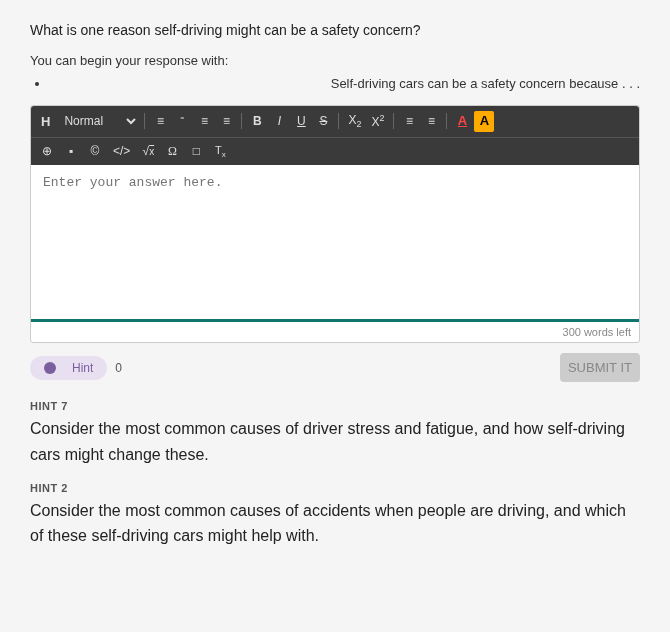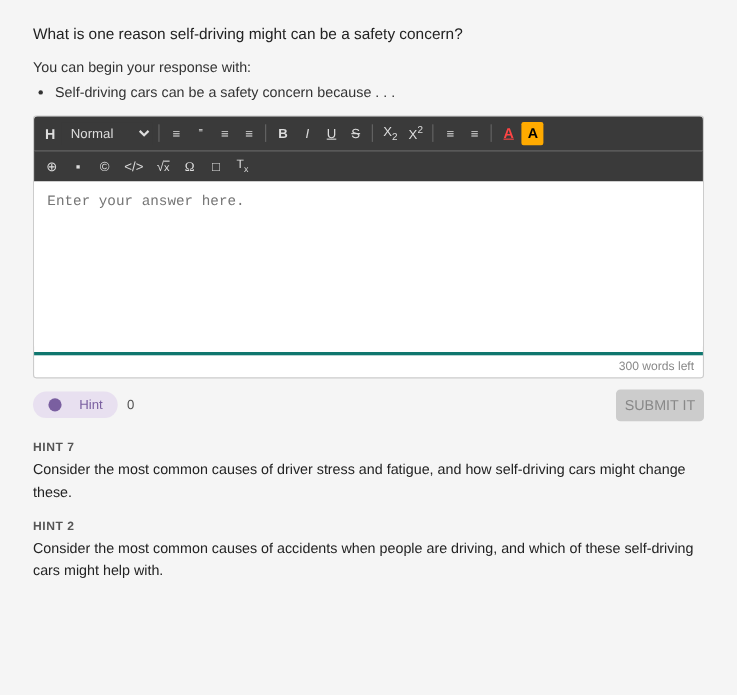--- a/index.html
+++ b/index.html
@@ -28,20 +28,21 @@
       font-size: 13px;
       color: #333;
       margin-bottom: 8px;
     }
     .bullet-item {
       font-size: 13px;
       color: #333;
       margin-left: 20px;
       margin-bottom: 14px;
       list-style-type: disc;
+      text-align: right;
     }
     .editor-wrapper {
       background: #fff;
       border: 1px solid #ccc;
       border-radius: 3px;
     }
     .toolbar {
       background: #3a3a3a;
       display: flex;
       align-items: center;
@@ -162,21 +163,21 @@
       margin-top: 18px;
     }
     .hint-label {
       font-size: 11px;
       font-weight: bold;
       color: #555;
       margin-bottom: 4px;
       letter-spacing: 0.5px;
     }
     .hint-content {
-      font-size: 13px;
+      font-size: 16px;
       color: #222;
       line-height: 1.6;
       margin-bottom: 14px;
     }
     .omega-symbol { font-family: 'Times New Roman', serif; }
   </style>
 </head>
 <body>
 
 <div class="page-container">

